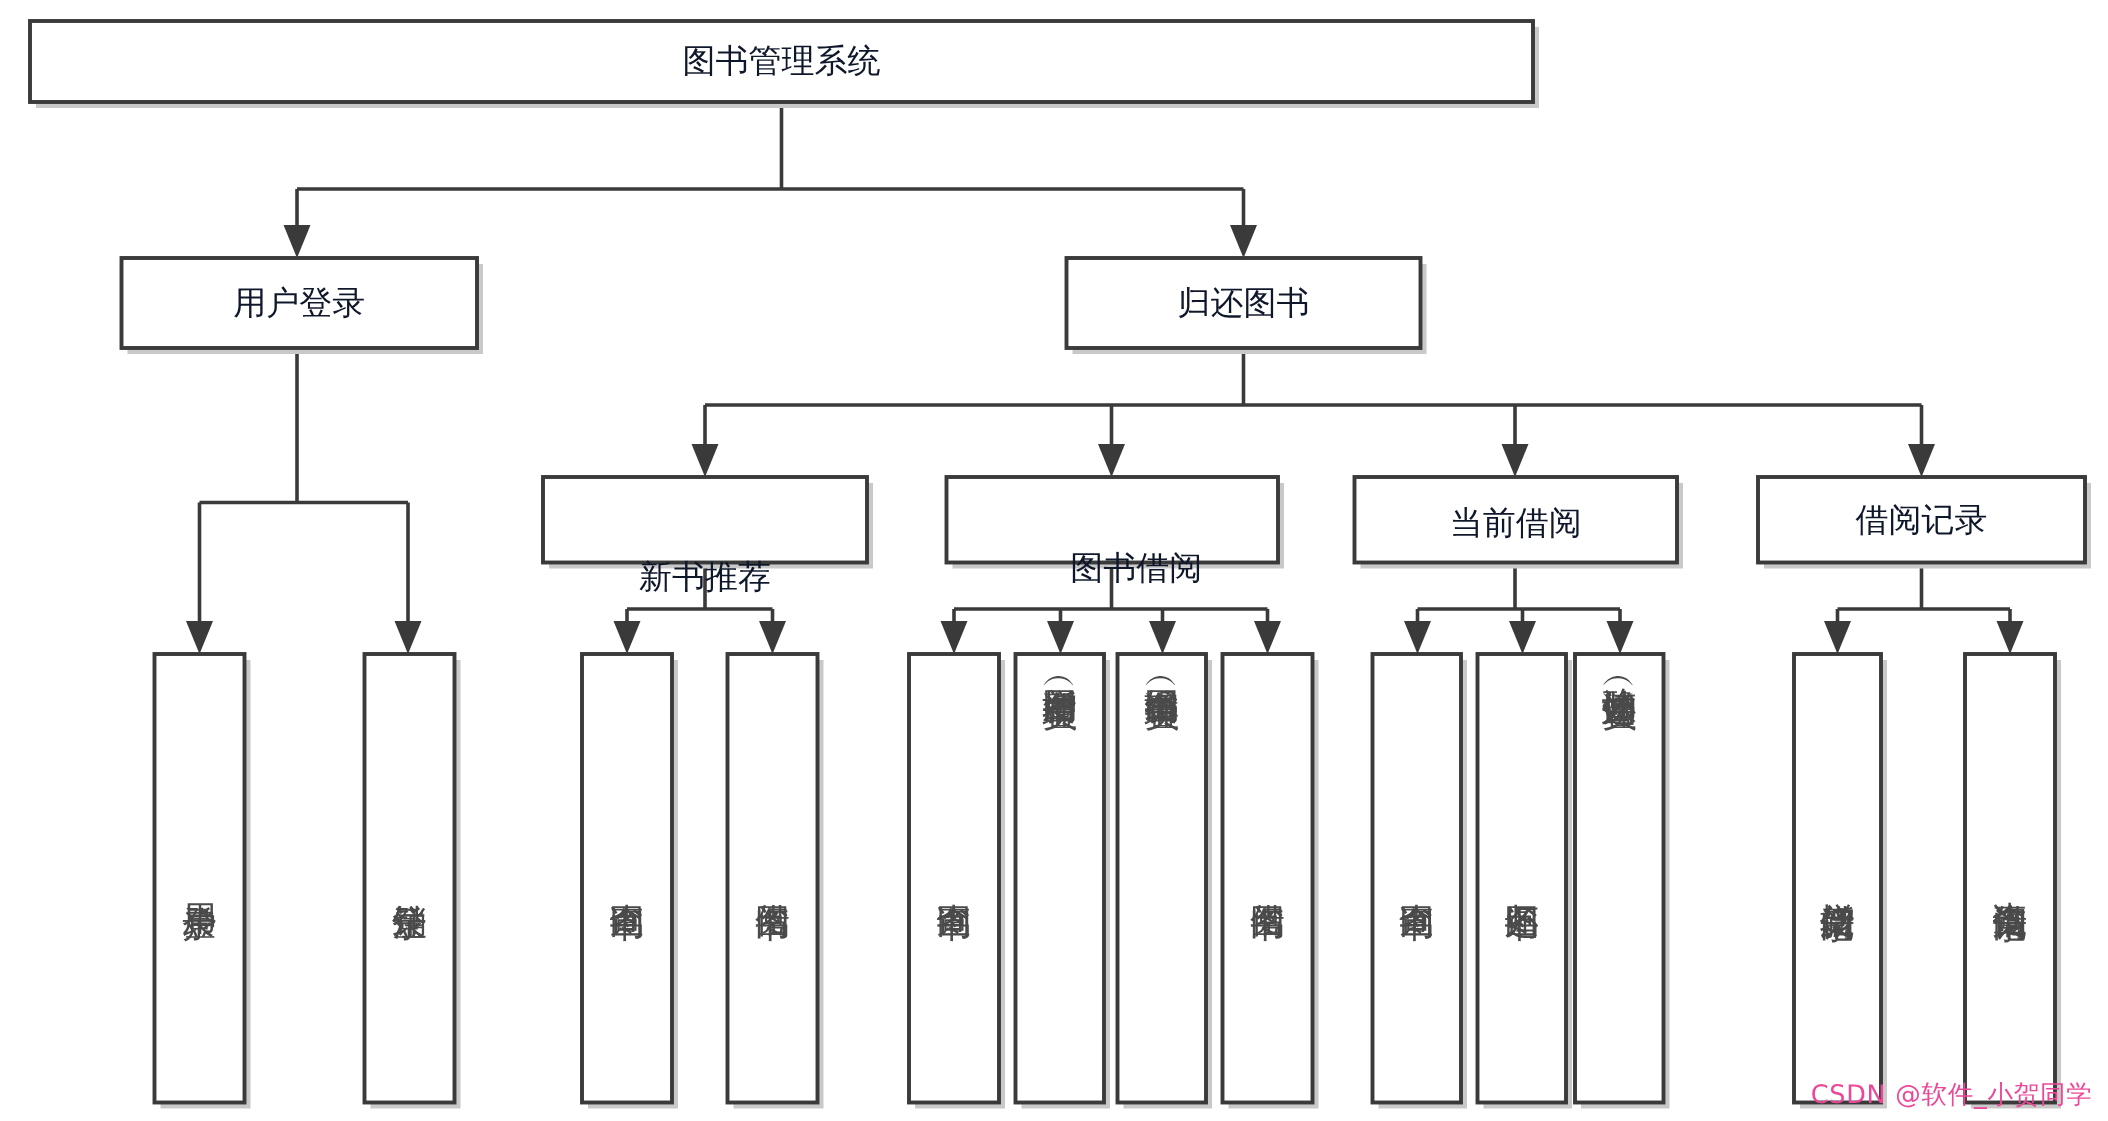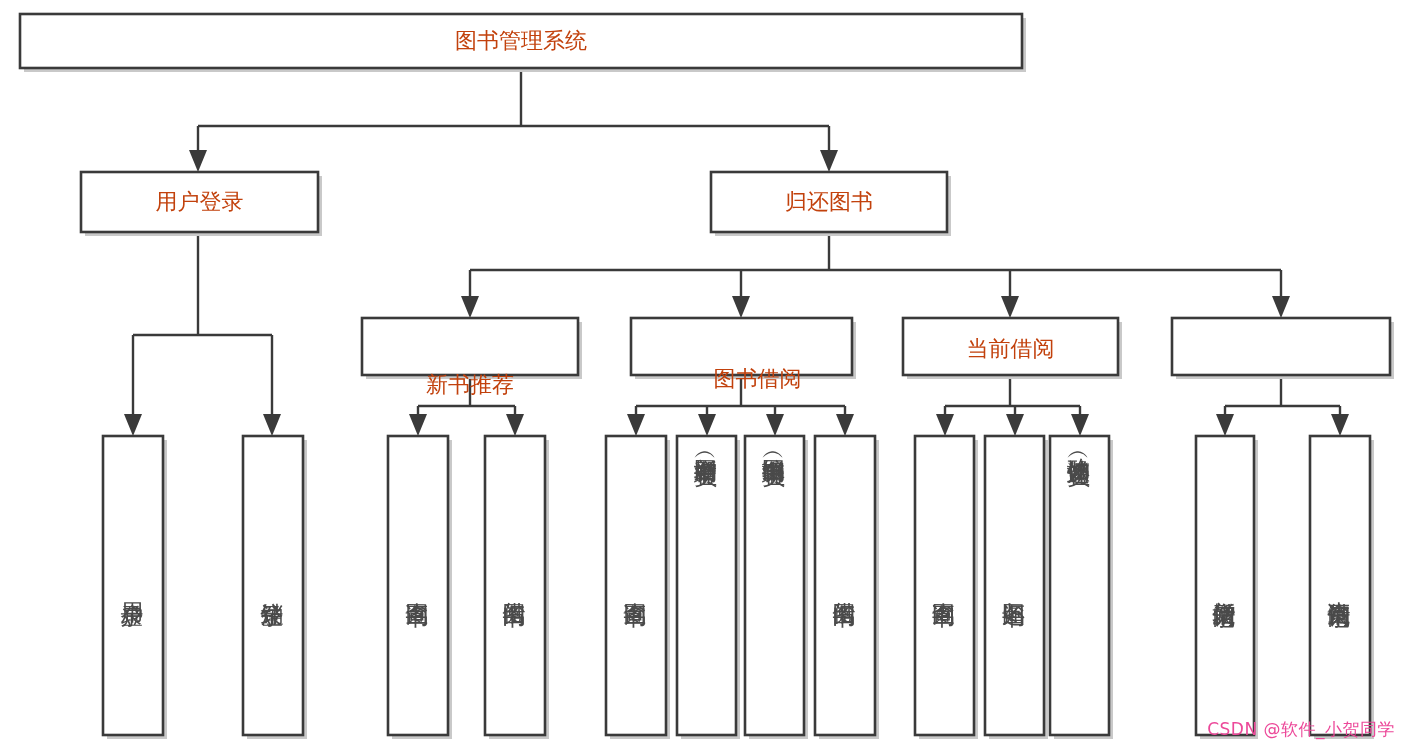--- a/index.html
+++ b/index.html
@@ -63,21 +63,21 @@
     color: #4a4a4a;
   }
   .hlabel-holder {
     position: absolute;
     display: flex;
     align-items: center;
     justify-content: center;
     pointer-events: none;
     font-family: "DejaVu Sans", "Liberation Sans", sans-serif;
     font-size: 22px;
-    color: #c2410c;
+    color: #0f172a;
     white-space: nowrap;
   }
   .watermark {
     position: absolute;
     right: 10px;
     bottom: 6px;
     font-family: "DejaVu Sans", "Liberation Sans", sans-serif;
     font-size: 17px;
     color: #ec4899;
     white-space: nowrap;
@@ -219,20 +219,21 @@
   </svg>
 
   <div class="hlabel-holder" style="left:20px; top:14px; width:1002px; height:54px;">图书管理系统</div>
 
   <div class="hlabel-holder" style="left:81px; top:172px; width:237px; height:60px;">用户登录</div>
   <div class="hlabel-holder" style="left:711px; top:172px; width:236px; height:60px;">归还图书</div>
 
   <div class="hlabel-holder" style="left:362px; top:318px; width:216px; height:57px;margin-top:38px;">新书推荐</div>
   <div class="hlabel-holder" style="left:631px; top:318px; width:253px; height:57px;margin-top:32px;">图书借阅</div>
   <div class="hlabel-holder" style="left:903px; top:318px; width:215px; height:61px;">当前借阅</div>
+  <div class="hlabel-holder" style="left:1172px; top:318px; width:218px; height:57px;">借阅记录</div>
 
   <div class="vlabel-holder" style="left:103px; top:436px; width:60px; height:299px;">
     <span class="vlabel-text">用户登录</span>
   </div>
   <div class="vlabel-holder" style="left:243px; top:436px; width:60px; height:299px;">
     <span class="vlabel-text">注销登录</span>
   </div>
 
   <div class="vlabel-holder" style="left:388px; top:436px; width:60px; height:299px;">
     <span class="vlabel-text">查询图书</span>

